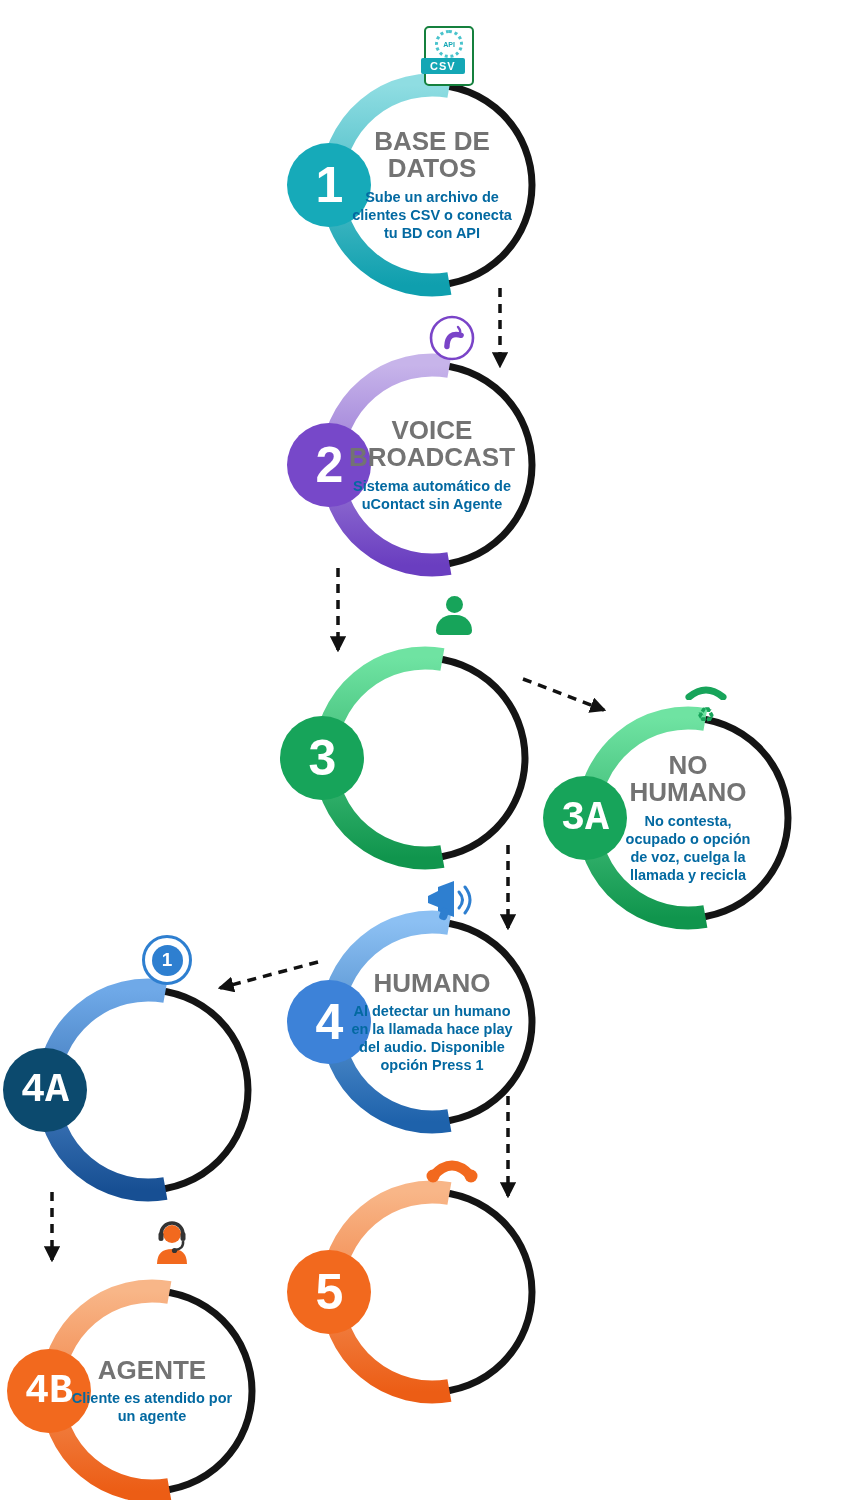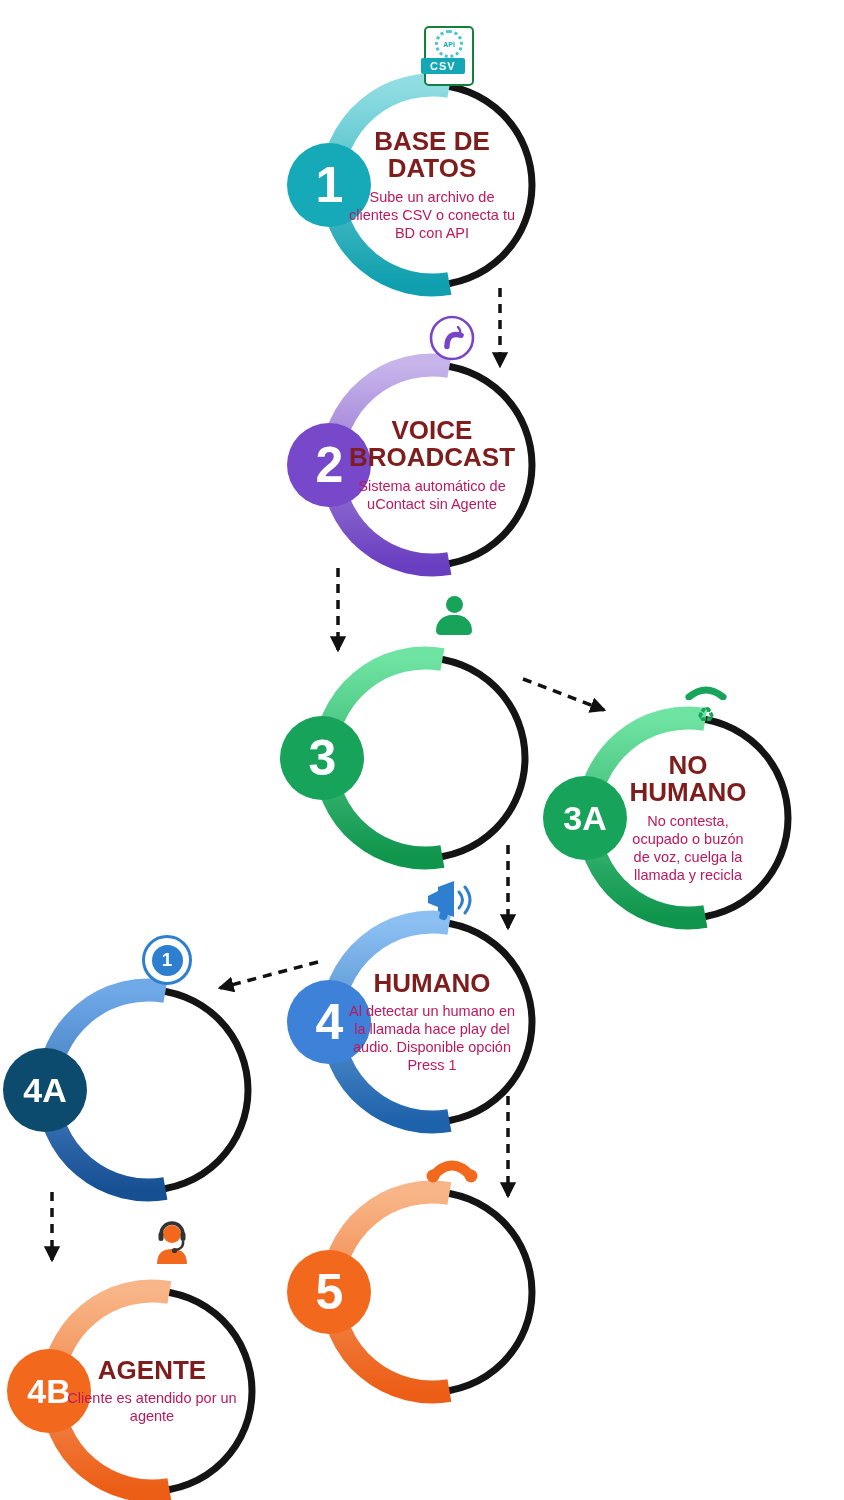--- a/index.html
+++ b/index.html
@@ -5,34 +5,34 @@
   html,body{margin:0;padding:0;background:#ffffff;}
   body{font-family:"Liberation Sans","DejaVu Sans",sans-serif;}
   .canvas{position:relative;width:844px;height:1500px;background:#fff;overflow:hidden;}
 
   
   .node{position:absolute;width:250px;height:250px;}
   .node svg.ringsvg{position:absolute;inset:0;}
   .badge{position:absolute;left:-10px;top:83px;width:84px;height:84px;border-radius:50%;
          color:#fff;font-weight:800;display:flex;align-items:center;justify-content:center;
          font-size:50px;letter-spacing:-1px;}
-  .badge.sm{font-size:34px;letter-spacing:0;}
+  .badge.sm{font-size:40px;letter-spacing:0;font-family:Liberation Mono, monospace;}
   .n1 .badge{background:#16aab9;}
   .n2 .badge{background:#7748c9;}
   .n3 .badge,.n3a .badge{background:#17a45a;}
   .n4 .badge{background:#3d82d8;}
   .n4a .badge{background:#0c4a6e;}
   .n4b .badge,.n5 .badge{background:#f2691e;}
 
   .node-text{position:absolute;left:48px;top:30px;width:174px;height:190px;
              display:flex;flex-direction:column;align-items:center;justify-content:center;
              text-align:center;gap:5px;}
   .n3a .node-text{left:70px;width:130px;}
-  .node-title{font-size:26px;font-weight:800;color:#7f1d1d;line-height:1.05;}
-  .node-desc{font-size:14.5px;font-weight:400;color:#be185d;line-height:1.25;}
+  .node-title{font-size:26px;font-weight:800;color:#737373;line-height:1.05;}
+  .node-desc{font-size:14.5px;font-weight:700;color:#0369a1;line-height:1.25;}
 
   
   .icon{position:absolute;}
   .csv-doc{width:46px;height:56px;border:2px solid #15803d;border-radius:5px;background:#fff;position:relative;}
   .csv-api{position:absolute;top:2px;left:50%;transform:translateX(-50%);width:22px;height:22px;
            border:3px dotted #49c3cc;border-radius:50%;display:flex;align-items:center;justify-content:center;
            font-size:7px;font-weight:700;color:#14a7b5;background:#fff;}
   .csv-band{position:absolute;left:-5px;bottom:10px;background:#14a7b5;color:#fff;font-size:11px;
             font-weight:800;padding:2px 9px;border-radius:2px;letter-spacing:1px;}
   .p-head{width:17px;height:17px;border-radius:50%;background:#17a45a;margin:0 auto 2px;}
@@ -131,21 +131,21 @@
   </div>
 
   <div class="node n3a" style="left:553px;top:693px;">
     <svg class="ringsvg" width="250" height="250" viewBox="0 0 250 250">
       <circle cx="135" cy="125" r="100" fill="#fff" stroke="#141414" stroke-width="7"></circle>
       <path d="M152.4 26.5 A100 100 0 1 0 152.4 223.5" fill="none" stroke="url(#grad-green)" stroke-width="23"></path>
     </svg>
     <div class="badge sm">3A</div>
     <div class="node-text">
       <div class="node-title">NO HUMANO</div>
-      <div class="node-desc">No contesta, ocupado o buzón de voz, cuelga la llamada y recicla</div>
+      <div class="node-desc">No contesta, ocupado o opción de voz, cuelga la llamada y recicla</div>
     </div>
   </div>
 
   <div class="node n4" style="left:297px;top:897px;">
     <svg class="ringsvg" width="250" height="250" viewBox="0 0 250 250">
       <circle cx="135" cy="125" r="100" fill="#fff" stroke="#141414" stroke-width="7"></circle>
       <path d="M152.4 26.5 A100 100 0 1 0 152.4 223.5" fill="none" stroke="url(#grad-blue)" stroke-width="23"></path>
     </svg>
     <div class="badge">4</div>
     <div class="node-text">

